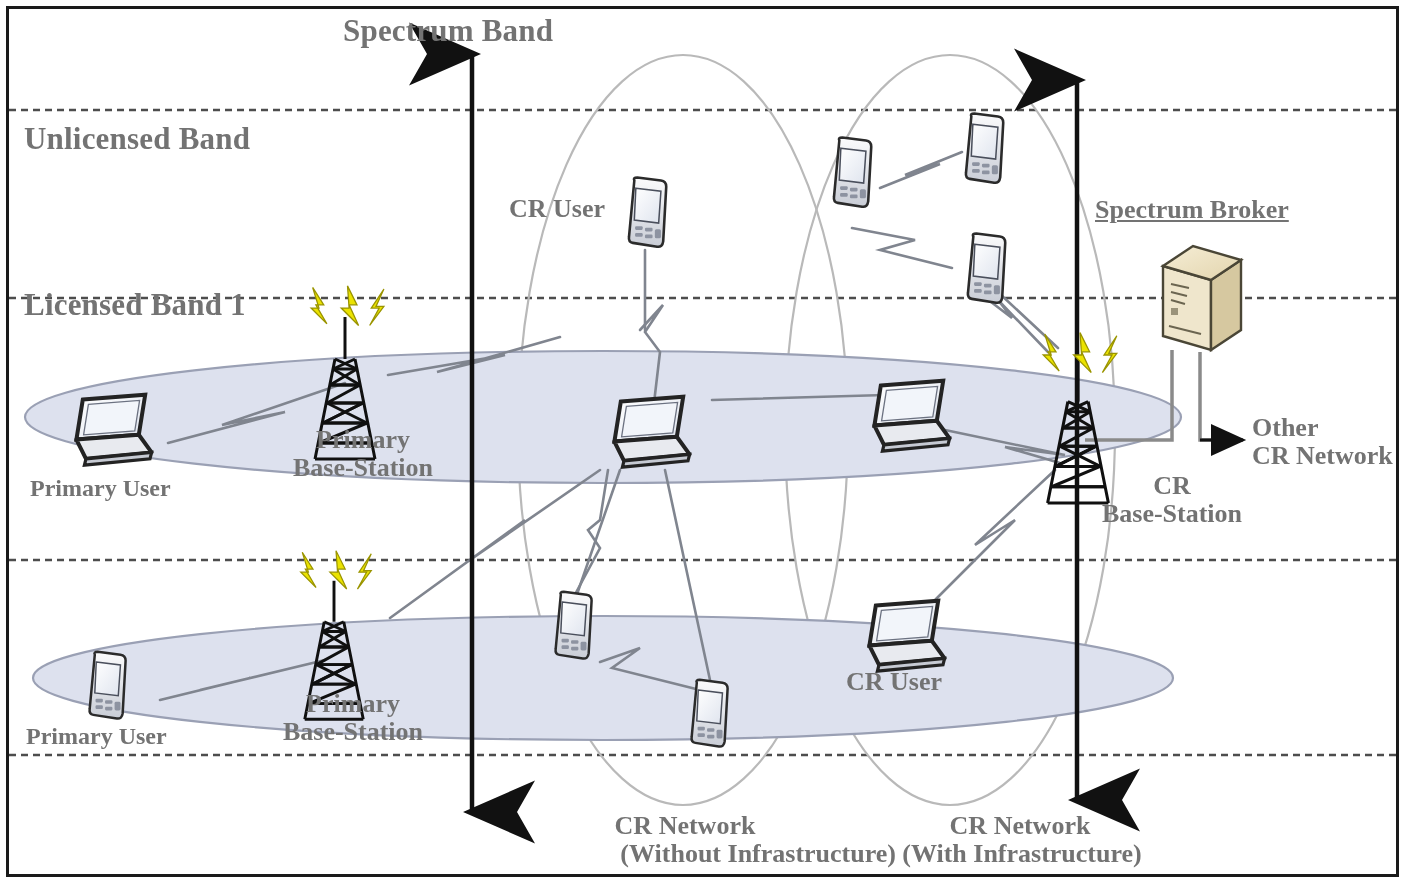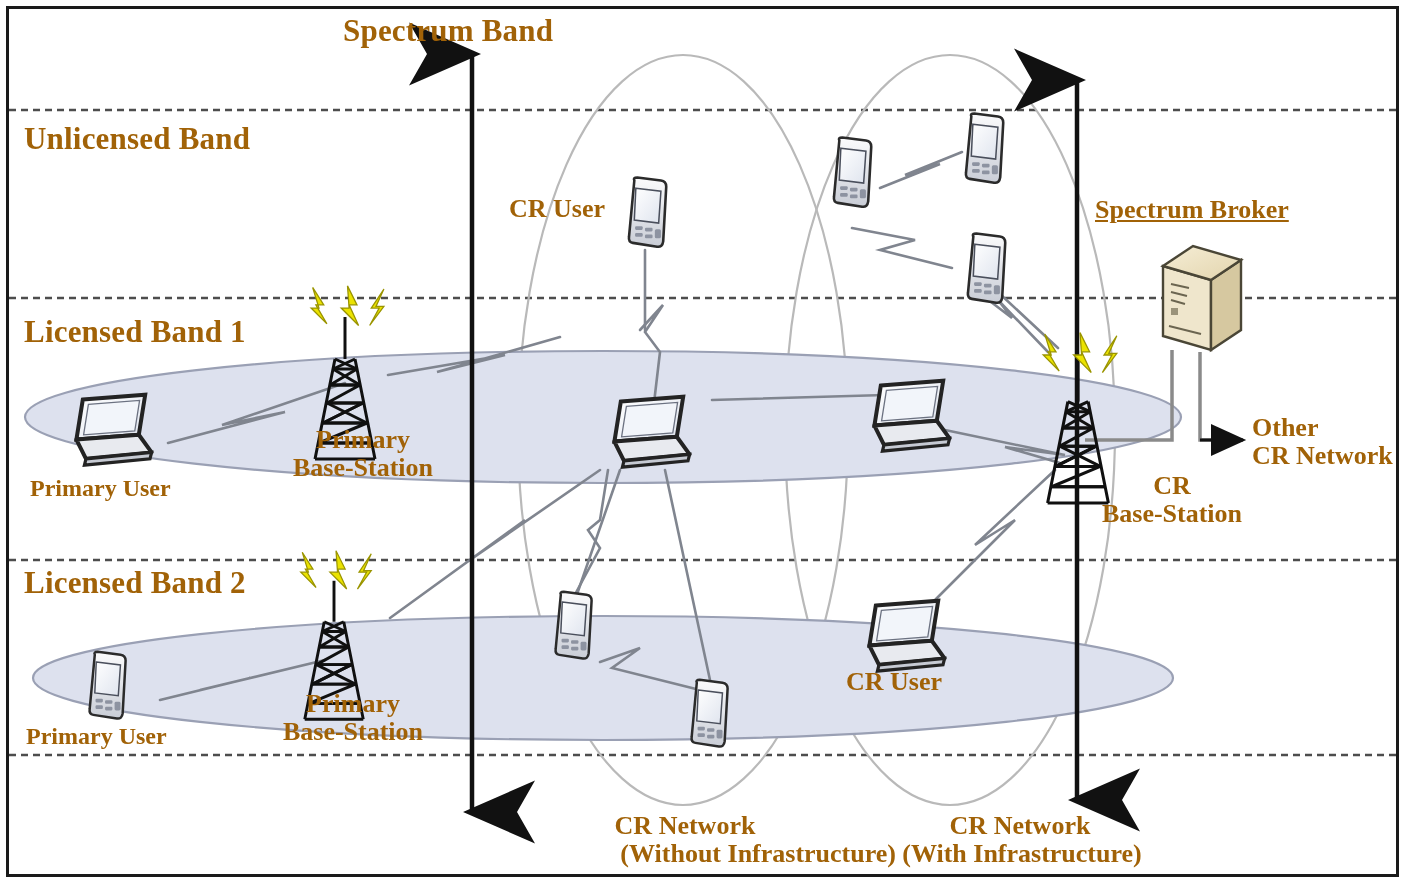--- a/index.html
+++ b/index.html
@@ -1,20 +1,20 @@
 <!DOCTYPE html>
 <html><head>
 <meta charset="utf-8">
 <style>
   html,body{margin:0;padding:0;background:#ffffff;}
   body{font-family:"Liberation Serif", serif;}
   #root{position:relative;width:1405px;height:883px;background:#fff;overflow:hidden;}
   #frame{position:absolute;left:6px;top:6px;width:1393px;height:871px;border:3px solid #1a1a1a;box-sizing:border-box;background:#fff;}
   svg.layer{position:absolute;left:0;top:0;width:1405px;height:883px;}
-  .lbl{position:absolute;color:#a16207;font-weight:bold;line-height:1.08;white-space:nowrap;}
+  .lbl{position:absolute;color:#737373;font-weight:bold;line-height:1.08;white-space:nowrap;}
   .lbl.big{font-size:31px;letter-spacing:.2px;}
   .lbl.mid{font-size:26px;}
   .lbl.sm{font-size:24px;}
   .ctr{text-align:center;}
 </style>
 </head>
 <body>
 
 <div id="root">
   <div id="frame"></div>
@@ -173,23 +173,22 @@
     <use href="#laptop" x="62" y="392" width="96" height="76"></use>
     <use href="#laptop" x="600" y="394" width="96" height="76"></use>
     <use href="#laptop" x="860" y="378" width="96" height="76"></use>
     <use href="#laptop" x="855" y="598" width="96" height="76"></use>
   </svg>
 
   <div class="lbl big" style="left:343px; top:14px;">Spectrum Band</div>
 
   <div class="lbl big" style="left:24px; top:122px;">Unlicensed Band</div>
 
-  <div class="lbl big" style="left:24px; top:315px;">Licensed Band 1</div>
-
-  <div class="lbl big" style="left:24px; top:566px;">Licensed Band 2</div>
+  <div class="lbl big" style="left:24px; top:288px;">Licensed Band 1</div>
+
 
   <div class="lbl mid" style="left:1095px; top:196px;text-decoration:underline;">Spectrum Broker</div>
 
   <div class="lbl mid" style="left:509px; top:195px;">CR User</div>
 
   <div class="lbl mid" style="left:846px; top:668px;">CR User</div>
 
   <div class="lbl sm" style="left:30px; top:476px;">Primary User</div>
 
   <div class="lbl sm" style="left:26px; top:724px;">Primary User</div>

